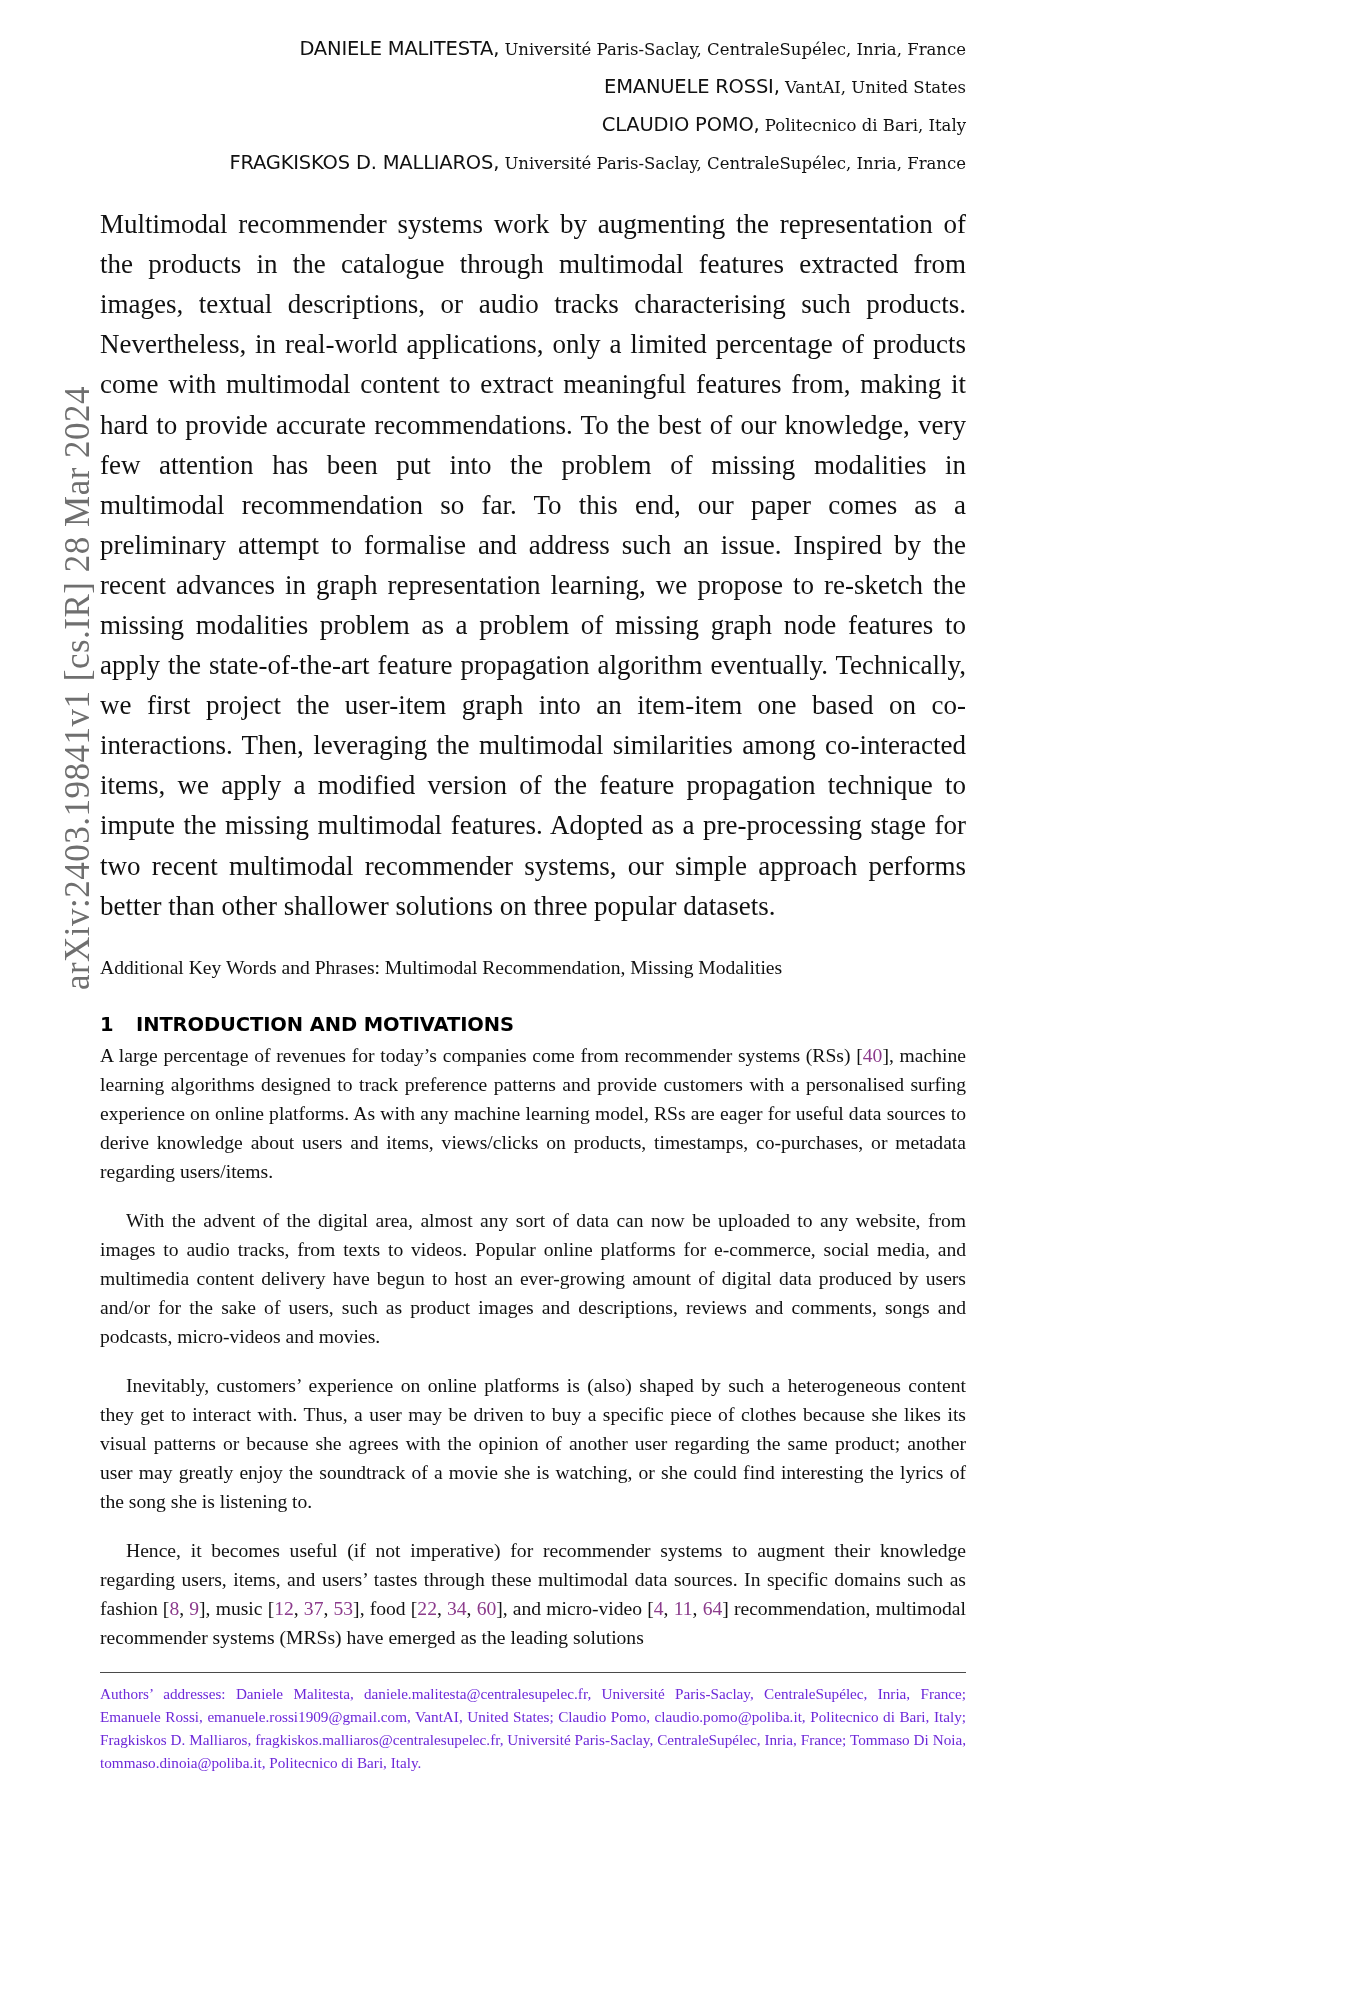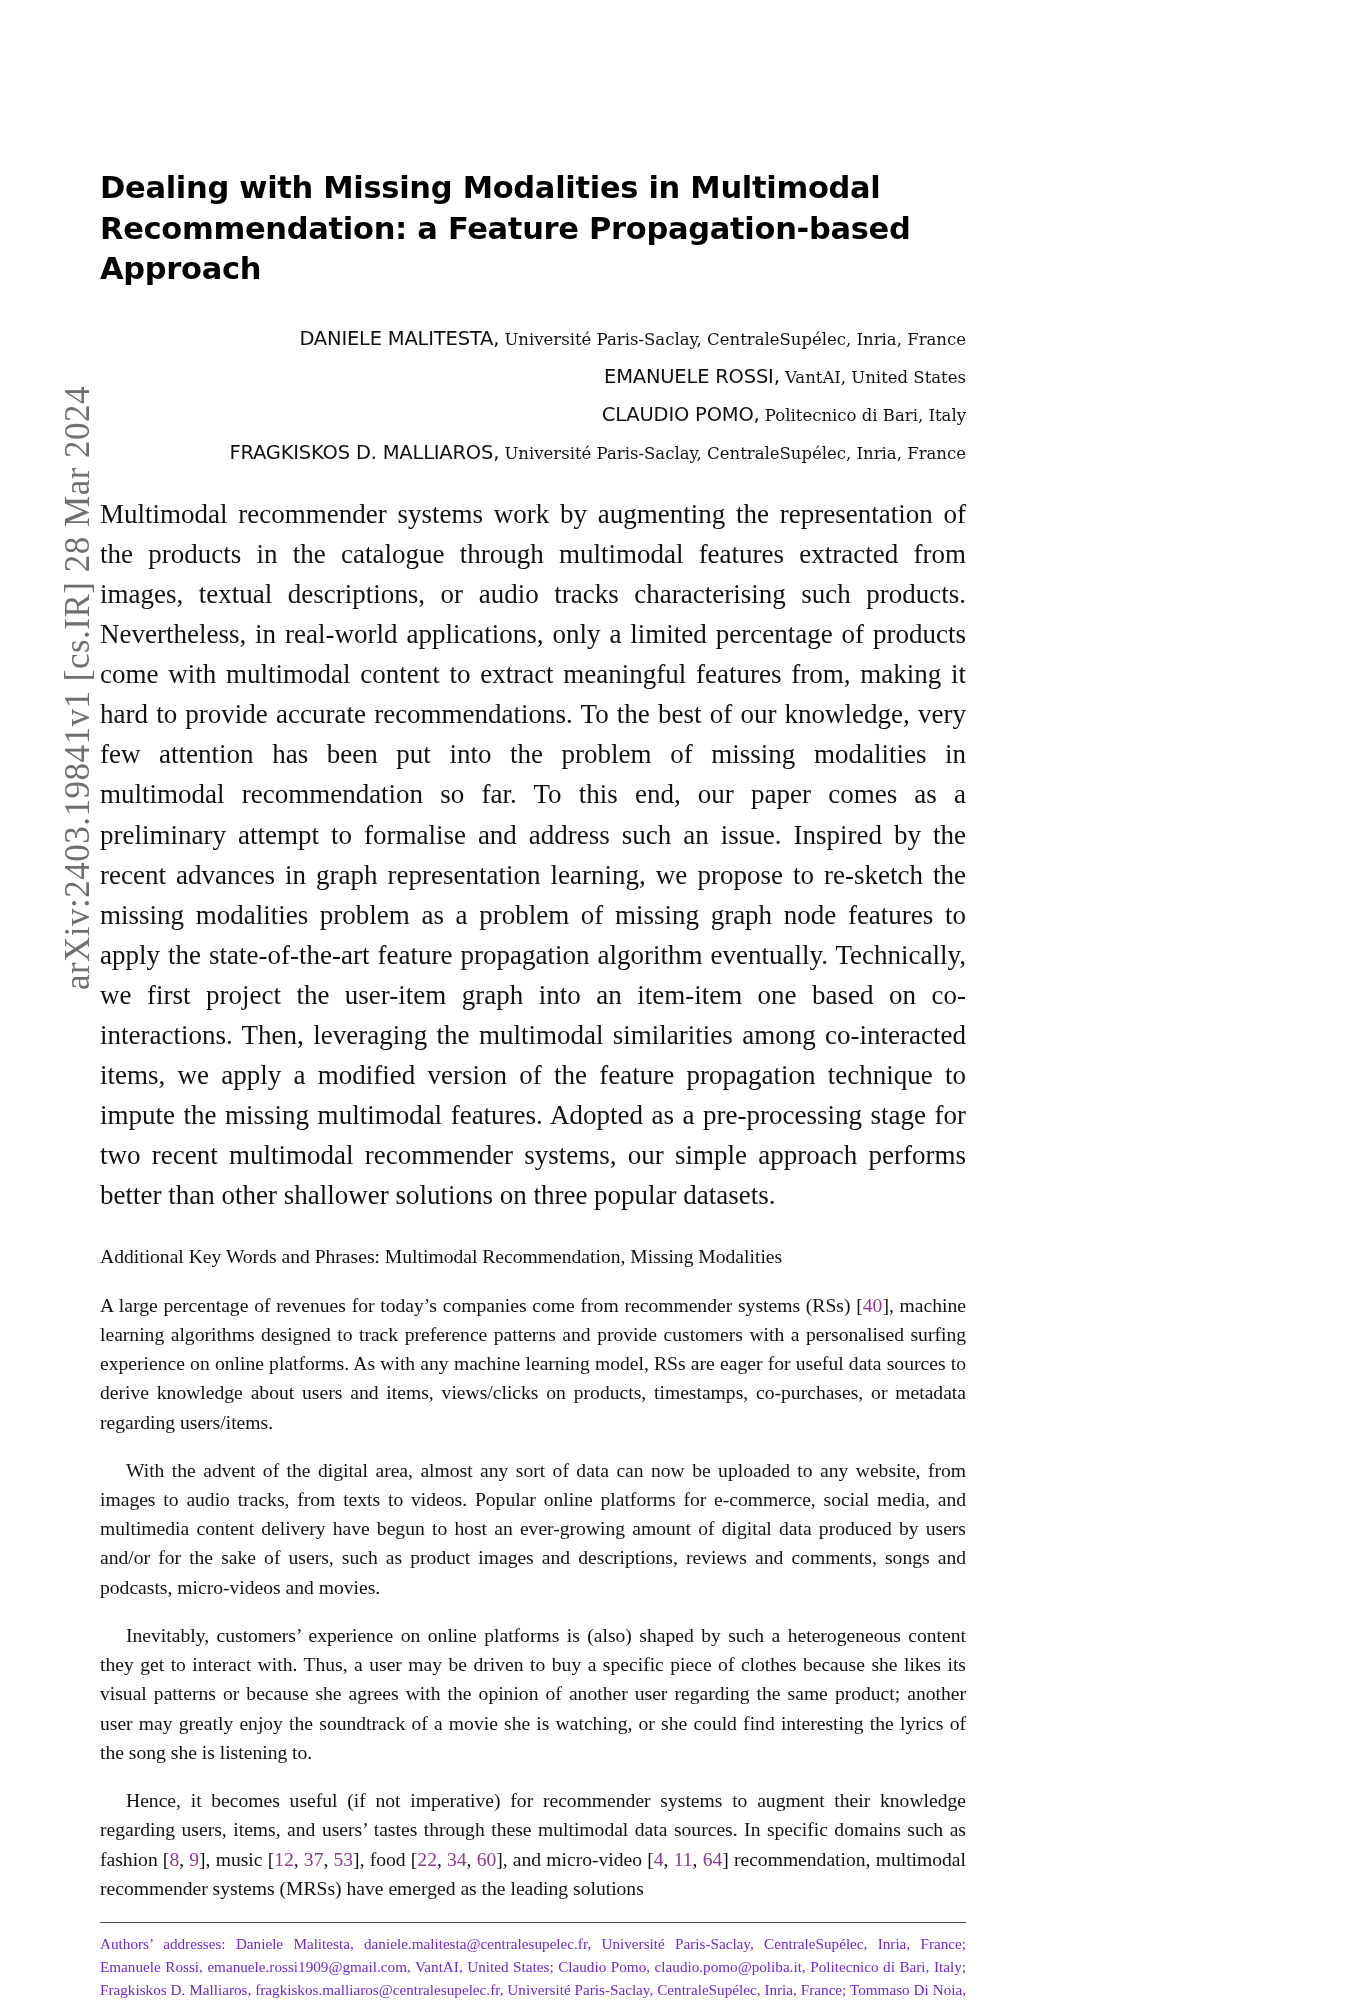--- a/index.html
+++ b/index.html
@@ -139,21 +139,20 @@
 </style>
 </head>
 <body>
 
 <div class="page">
 
   <div class="arxiv-stamp">arXiv:2403.19841v1  [cs.IR]  28 Mar 2024</div>
 
   <div class="col">
 
-    <h1 class="title">Dealing with Missing Modalities in Multimodal Recommendation: a Feature Propagation-based Approach</h1>
 
     <div class="authors">
       <div class="author-line">
         <span class="author-name">DANIELE MALITESTA,</span>
         <span class="author-aff">Université Paris-Saclay, CentraleSupélec, Inria, France</span>
       </div>
       <div class="author-line">
         <span class="author-name">EMANUELE ROSSI,</span>
         <span class="author-aff">VantAI, United States</span>
       </div>
@@ -164,20 +163,23 @@
       <div class="author-line">
         <span class="author-name">FRAGKISKOS D. MALLIAROS,</span>
         <span class="author-aff">Université Paris-Saclay, CentraleSupélec, Inria, France</span>
       </div>
     </div>
 
     <p class="abstract">Multimodal recommender systems work by augmenting the representation of the products in the catalogue through multimodal features extracted from images, textual descriptions, or audio tracks characterising such products. Nevertheless, in real-world applications, only a limited percentage of products come with multimodal content to extract meaningful features from, making it hard to provide accurate recommendations. To the best of our knowledge, very few attention has been put into the problem of missing modalities in multimodal recommendation so far. To this end, our paper comes as a preliminary attempt to formalise and address such an issue. Inspired by the recent advances in graph representation learning, we propose to re-sketch the missing modalities problem as a problem of missing graph node features to apply the state-of-the-art feature propagation algorithm eventually. Technically, we first project the user-item graph into an item-item one based on co-interactions. Then, leveraging the multimodal similarities among co-interacted items, we apply a modified version of the feature propagation technique to impute the missing multimodal features. Adopted as a pre-processing stage for two recent multimodal recommender systems, our simple approach performs better than other shallower solutions on three popular datasets.</p>
 
     <p class="keywords">Additional Key Words and Phrases: Multimodal Recommendation, Missing Modalities</p>
 
+    <div class="section-head">
+      <span class="section-num">1</span><span>INTRODUCTION AND MOTIVATIONS</span>
+    </div>
 
     <p class="body-par"><span>A large percentage of revenues for today’s companies come from recommender systems (RSs) [</span><span class="cite">40</span><span>], machine learning algorithms designed to track preference patterns and provide customers with a personalised surfing experience on online platforms. As with any machine learning model, RSs are eager for useful data sources to derive knowledge about users and items, views/clicks on products, timestamps, co-purchases, or metadata regarding users/items.</span></p>
 
     <p class="body-par indent">With the advent of the digital area, almost any sort of data can now be uploaded to any website, from images to audio tracks, from texts to videos. Popular online platforms for e-commerce, social media, and multimedia content delivery have begun to host an ever-growing amount of digital data produced by users and/or for the sake of users, such as product images and descriptions, reviews and comments, songs and podcasts, micro-videos and movies.</p>
 
     <p class="body-par indent">Inevitably, customers’ experience on online platforms is (also) shaped by such a heterogeneous content they get to interact with. Thus, a user may be driven to buy a specific piece of clothes because she likes its visual patterns or because she agrees with the opinion of another user regarding the same product; another user may greatly enjoy the soundtrack of a movie she is watching, or she could find interesting the lyrics of the song she is listening to.</p>
 
     <p class="body-par indent"><span>Hence, it becomes useful (if not imperative) for recommender systems to augment their knowledge regarding users, items, and users’ tastes through these </span><span class="bold">multimodal</span><span> data sources. In specific domains such as fashion [</span><span class="cite">8</span><span>, </span><span class="cite">9</span><span>], music [</span><span class="cite">12</span><span>, </span><span class="cite">37</span><span>, </span><span class="cite">53</span><span>], food [</span><span class="cite">22</span><span>, </span><span class="cite">34</span><span>, </span><span class="cite">60</span><span>], and micro-video [</span><span class="cite">4</span><span>, </span><span class="cite">11</span><span>, </span><span class="cite">64</span><span>] recommendation, multimodal recommender systems (MRSs) have emerged as the leading solutions</span></p>
 
     <hr class="footnote-rule">

